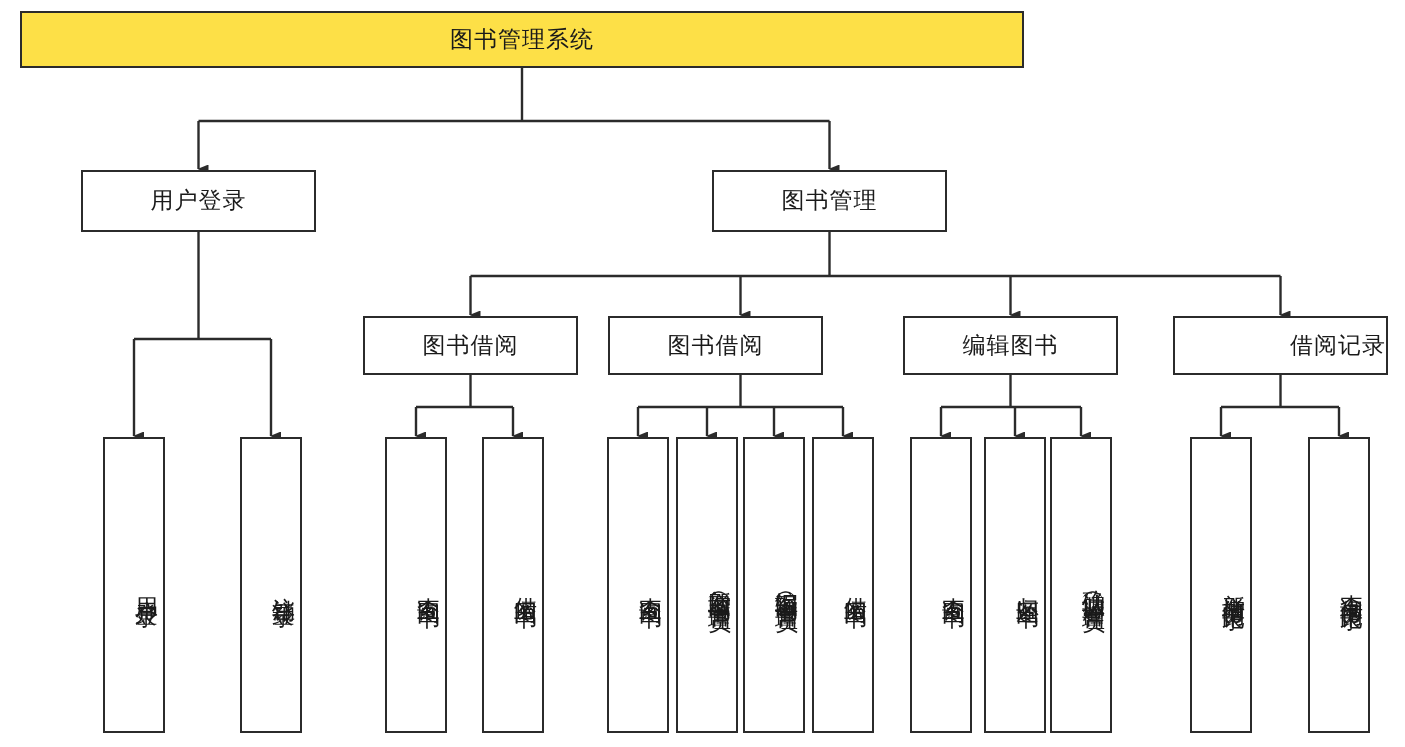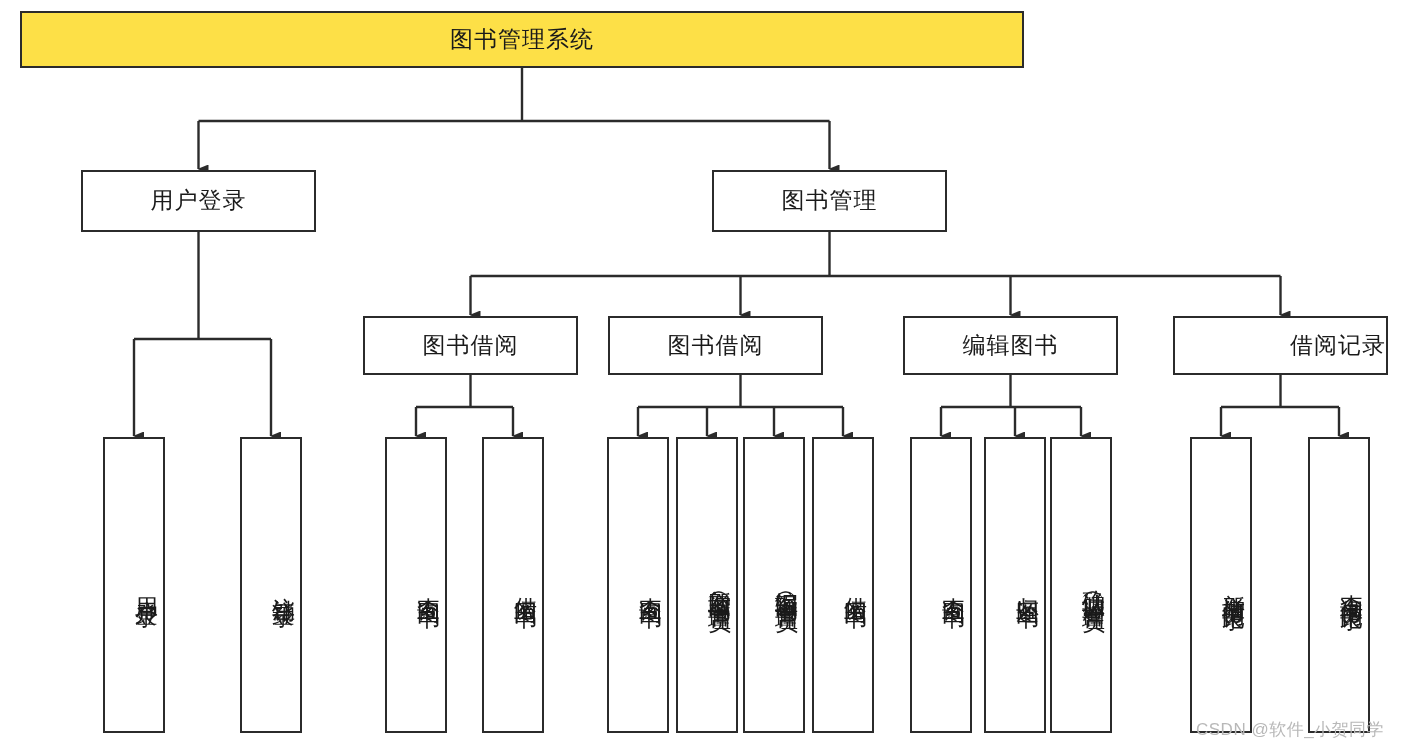--- a/index.html
+++ b/index.html
@@ -164,14 +164,13 @@
       <div class="node vert" style="left: 1050px; top: 437px; width: 62px; height: 296px; border-color: rgb(43, 43, 43); background: rgb(255, 255, 255); color: rgb(26, 26, 26);">
         <span class="vlabel">确认归还（管理员）</span>
       </div>
       <div class="node vert" style="left: 1190px; top: 437px; width: 62px; height: 296px; border-color: rgb(43, 43, 43); background: rgb(255, 255, 255); color: rgb(26, 26, 26);">
         <span class="vlabel">新增借阅记录</span>
       </div>
       <div class="node vert" style="left: 1308px; top: 437px; width: 62px; height: 296px; border-color: rgb(43, 43, 43); background: rgb(255, 255, 255); color: rgb(26, 26, 26);">
         <span class="vlabel">查询借阅记录</span>
       </div>
     </div>
-  <div class="watermark" style="left: 1196px; top: 718px; color: rgb(184, 184, 184);">CSDN @软件_小贺同学</div>
 </div>
 
 </body></html>

